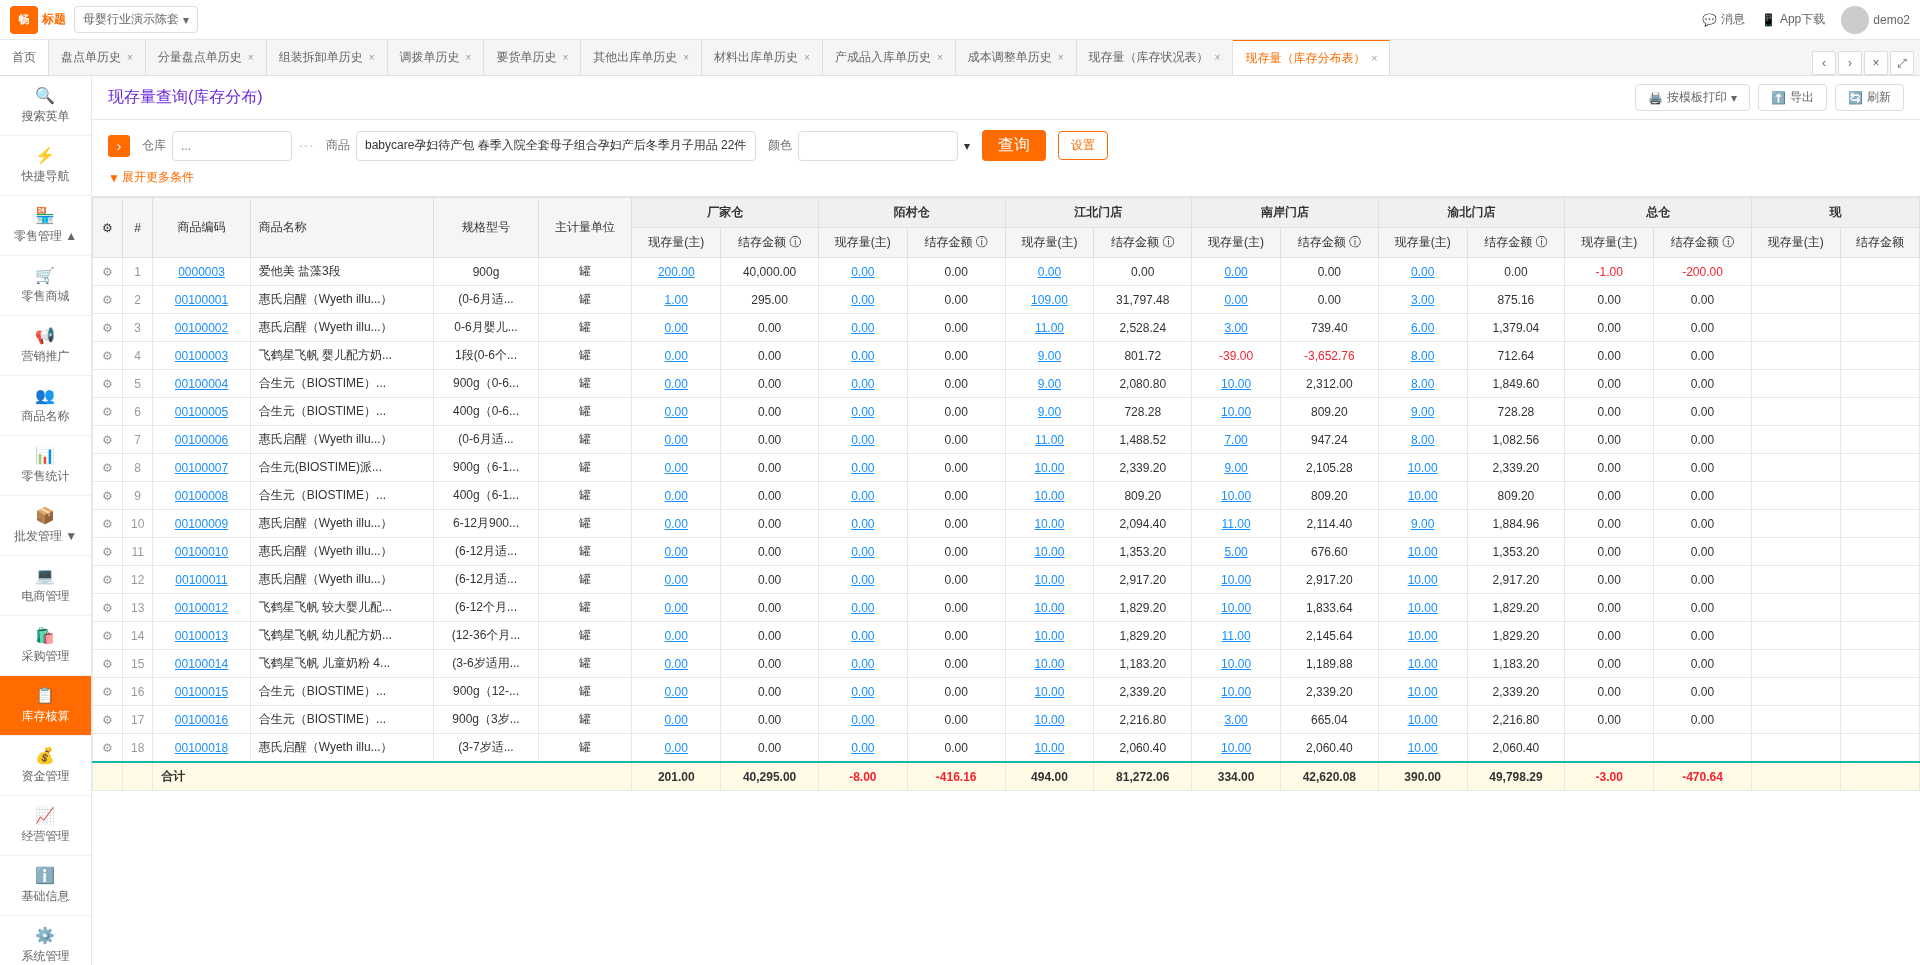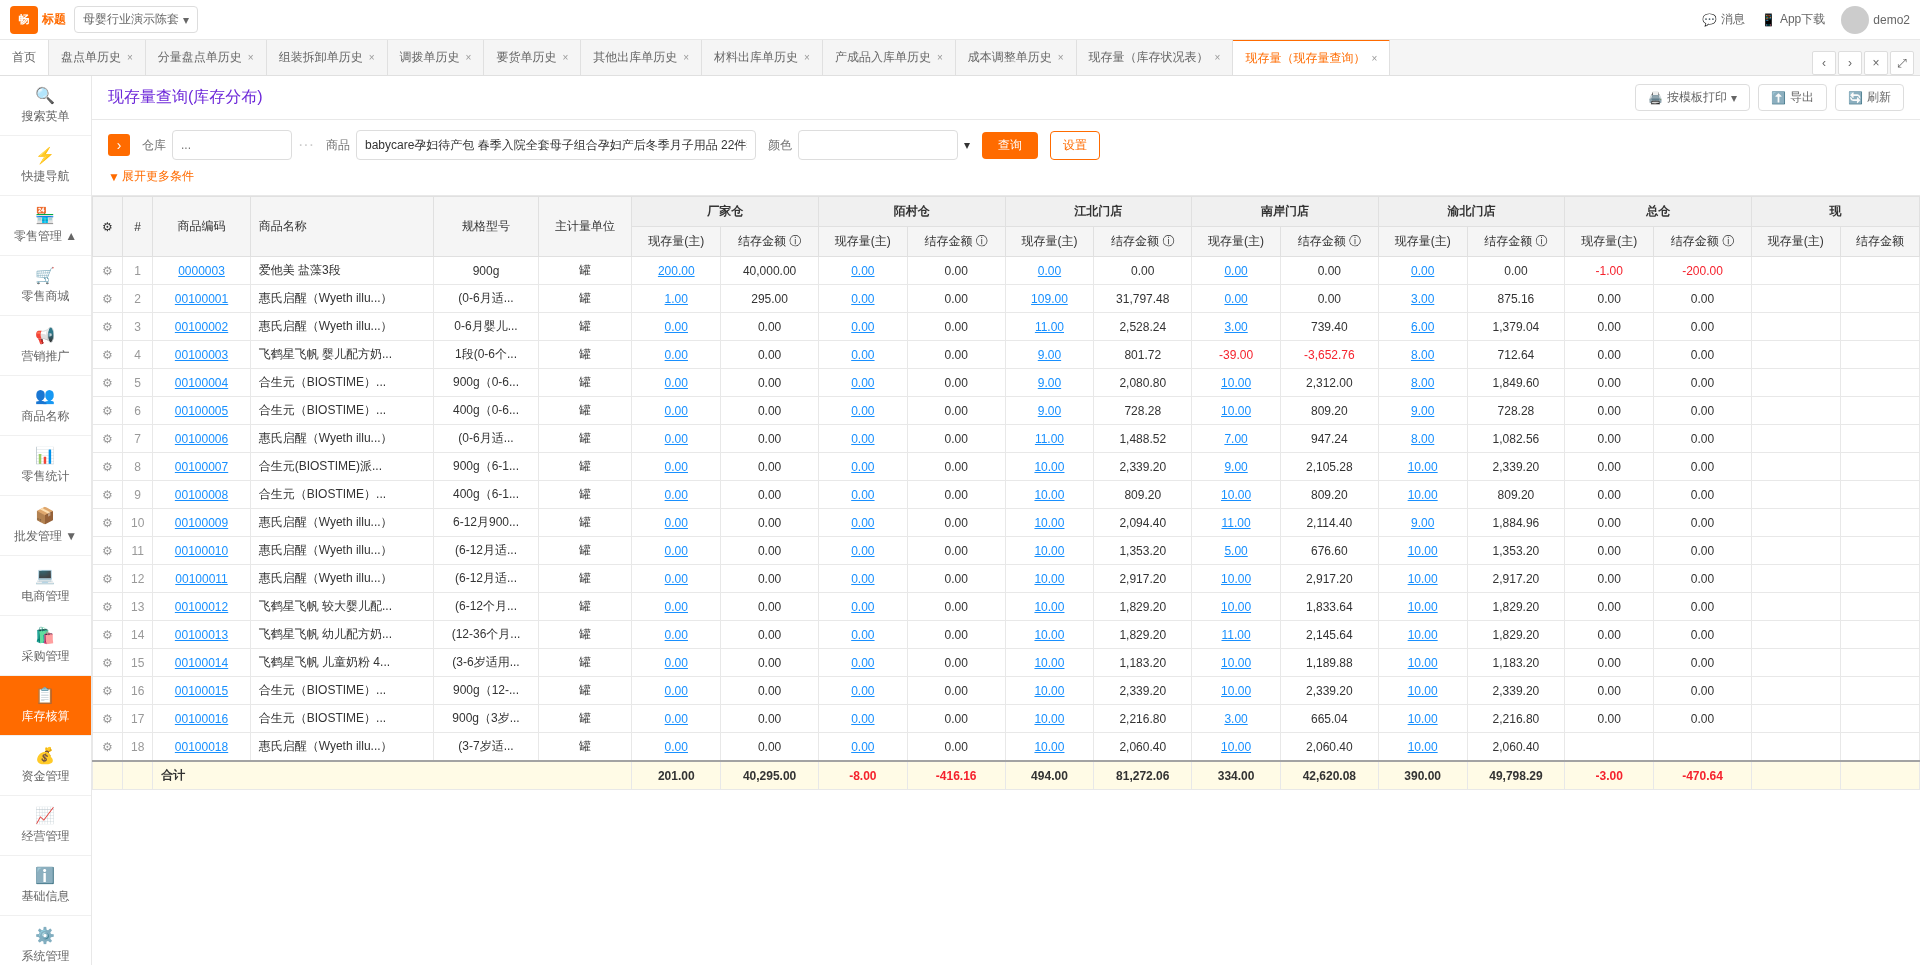--- a/index.html
+++ b/index.html
@@ -128,21 +128,21 @@
     .filter-input-wide { width: 400px; }
     .filter-input-medium { width: 160px; }
     .expand-btn { color: #ff6b00; cursor: pointer; display: flex; align-items: center; gap: 2px; }
     .search-btn {
       padding: 5px 16px;
       background: #ff6b00;
       color: #fff;
       border: none;
       border-radius: 4px;
       cursor: pointer;
-      font-size: 12px;
+      font-size: 16px;
     }
     .settings-btn {
       padding: 5px 12px;
       border: 1px solid #ff6b00;
       color: #ff6b00;
       border-radius: 4px;
       background: #fff;
       cursor: pointer;
       font-size: 12px;
     }
@@ -174,21 +174,21 @@
       white-space: nowrap;
     }
     th.group-header { background: #f0f0f0; font-weight: bold; }
     td {
       border: 1px solid #e8e8e8;
       padding: 5px 8px;
       text-align: center;
       white-space: nowrap;
       color: #333;
     }
-    tr.summary-row td { background: #fffbe6; font-weight: bold; border-top: 2px solid #a3a3a3; }
+    tr.summary-row td { background: #fffbe6; font-weight: bold; border-top: 2px solid #14b8a6; }
     .num-link { color: #1890ff; cursor: pointer; text-decoration: underline; }
     .num-red { color: #f5222d; }
     .row-num { color: #999; }
     .col-product-code { min-width: 80px; }
     .col-product-name { min-width: 140px; text-align: left; }
     .col-spec { min-width: 80px; }
     .col-unit { min-width: 60px; }
 
     
     ::-webkit-scrollbar { width: 6px; height: 6px; }
@@ -265,21 +265,21 @@
     </div>
     <div class="tab-item">
       <span>成本调整单历史</span>
       <span class="tab-close">×</span>
     </div>
     <div class="tab-item">
       <span>现存量（库存状况表）</span>
       <span class="tab-close">×</span>
     </div>
     <div class="tab-item active">
-      <span>现存量（现存量查询）</span>
+      <span>现存量（库存分布表）</span>
       <span class="tab-close">×</span>
     </div>
   </div>
   <div class="tabbar-controls">
     <button class="tab-ctrl-btn">‹</button>
     <button class="tab-ctrl-btn">›</button>
     <button class="tab-ctrl-btn">×</button>
     <button class="tab-ctrl-btn">⤢</button>
   </div>
 </div>

